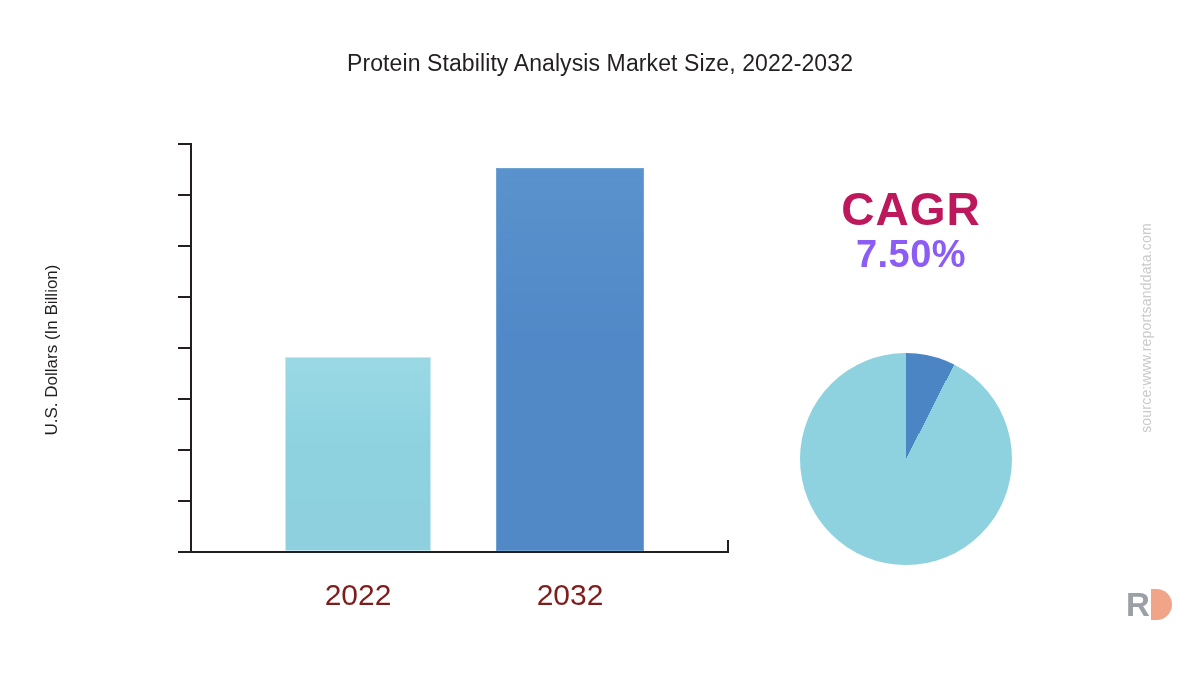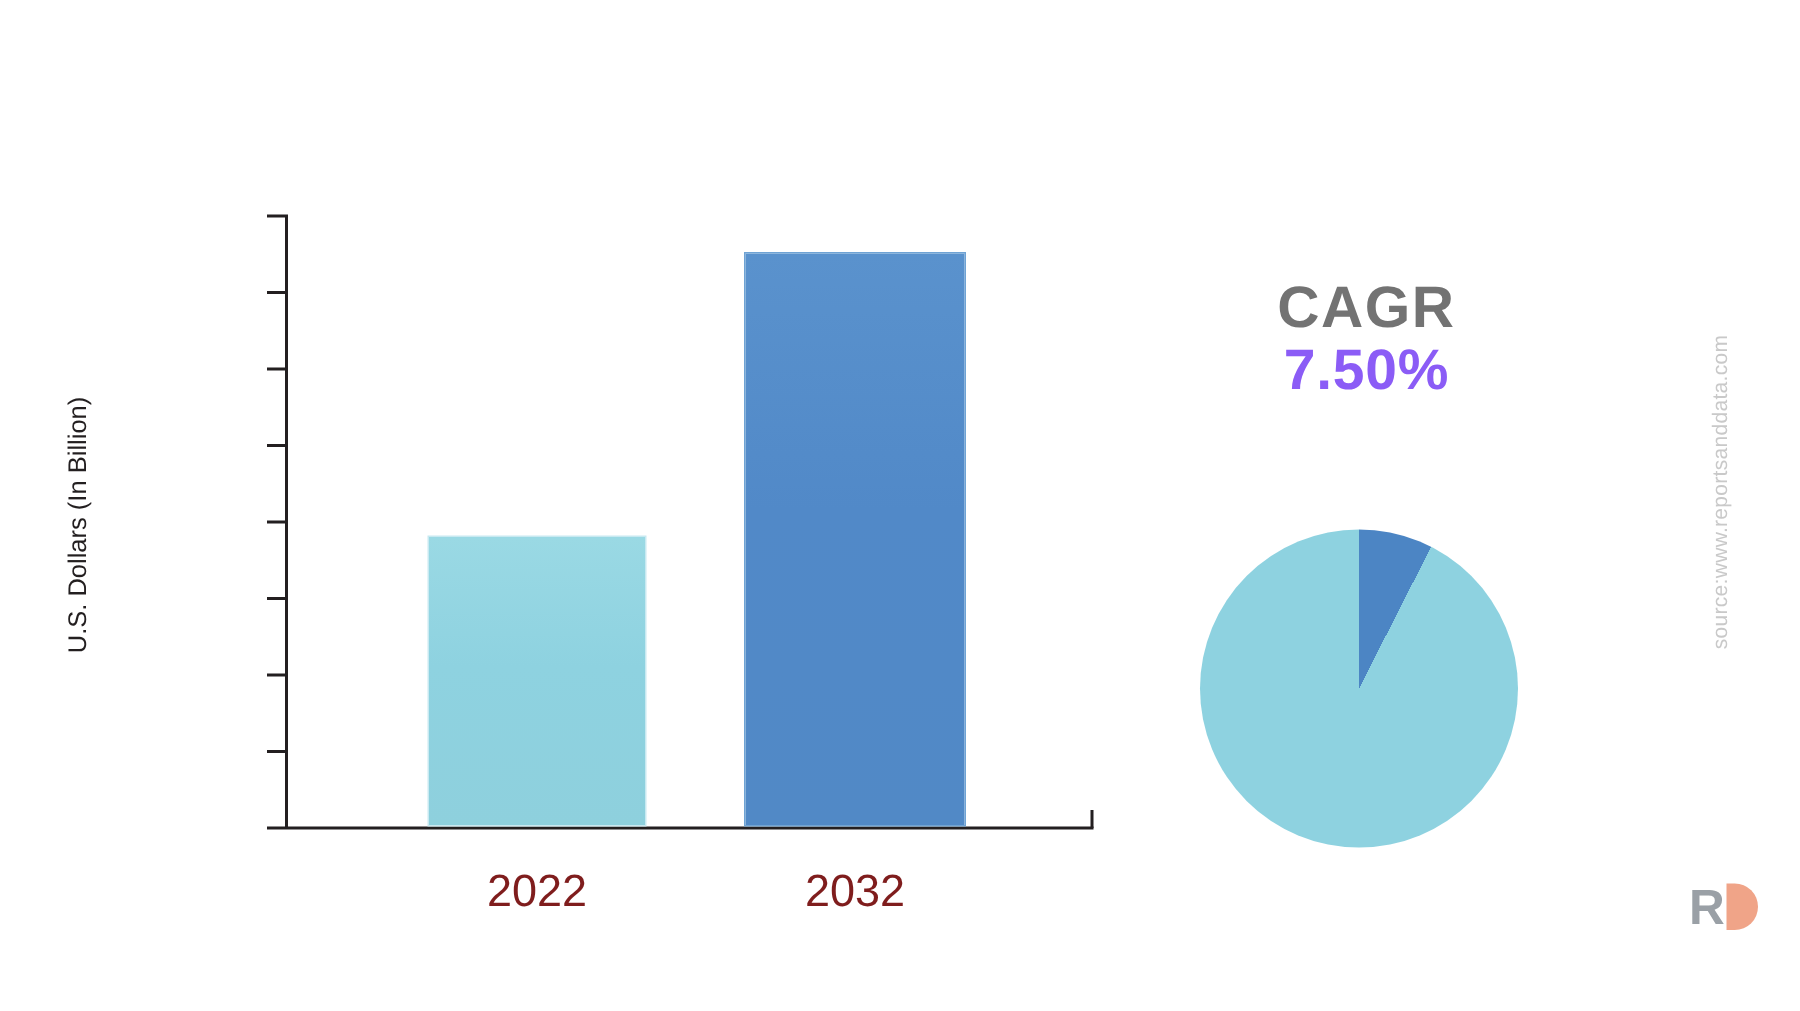--- a/index.html
+++ b/index.html
@@ -109,23 +109,23 @@
 
   
   .cagr-wrap {
     position: absolute;
     left: 788px;
     top: 186px;
     width: 246px;
     text-align: center;
   }
   .cagr-title {
-    font-size: 39px;
+    font-size: 46px;
     font-weight: 700;
-    color: #737373;
+    color: #be185d;
     letter-spacing: 1px;
     line-height: 1.02;
   }
   .cagr-value {
     font-size: 38px;
     font-weight: 700;
     color: #8b5cf6;
     letter-spacing: 0.5px;
     line-height: 1.12;
   }
@@ -181,20 +181,21 @@
     height: 31px;
     background: #f0a488;
     border-radius: 0 16px 16px 0;
   }
 </style>
 </head>
 <body>
 
 <div class="canvas">
 
+  <div class="chart-title">Protein Stability Analysis Market Size, 2022-2032</div>
 
   <div class="plot-wrap">
 
     <div class="y-axis-label">U.S. Dollars (In Billion)</div>
 
     <div class="axis-v"></div>
     <div class="axis-h"></div>
     <div class="axis-h-endcap"></div>
 
     <div class="tick" style="top:143px"></div>

